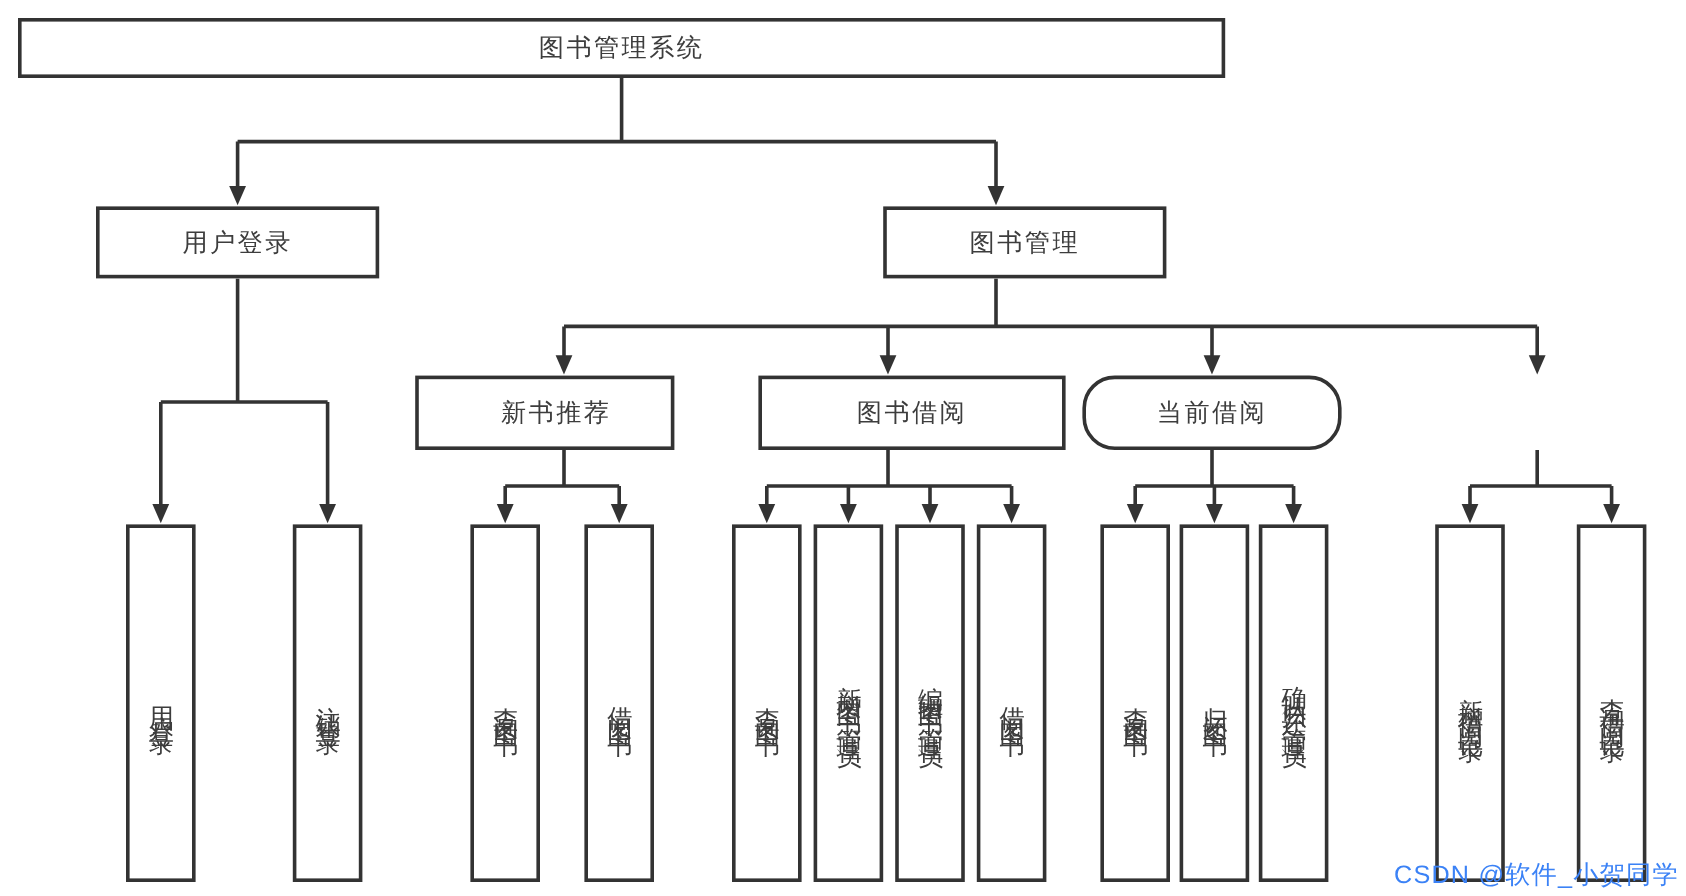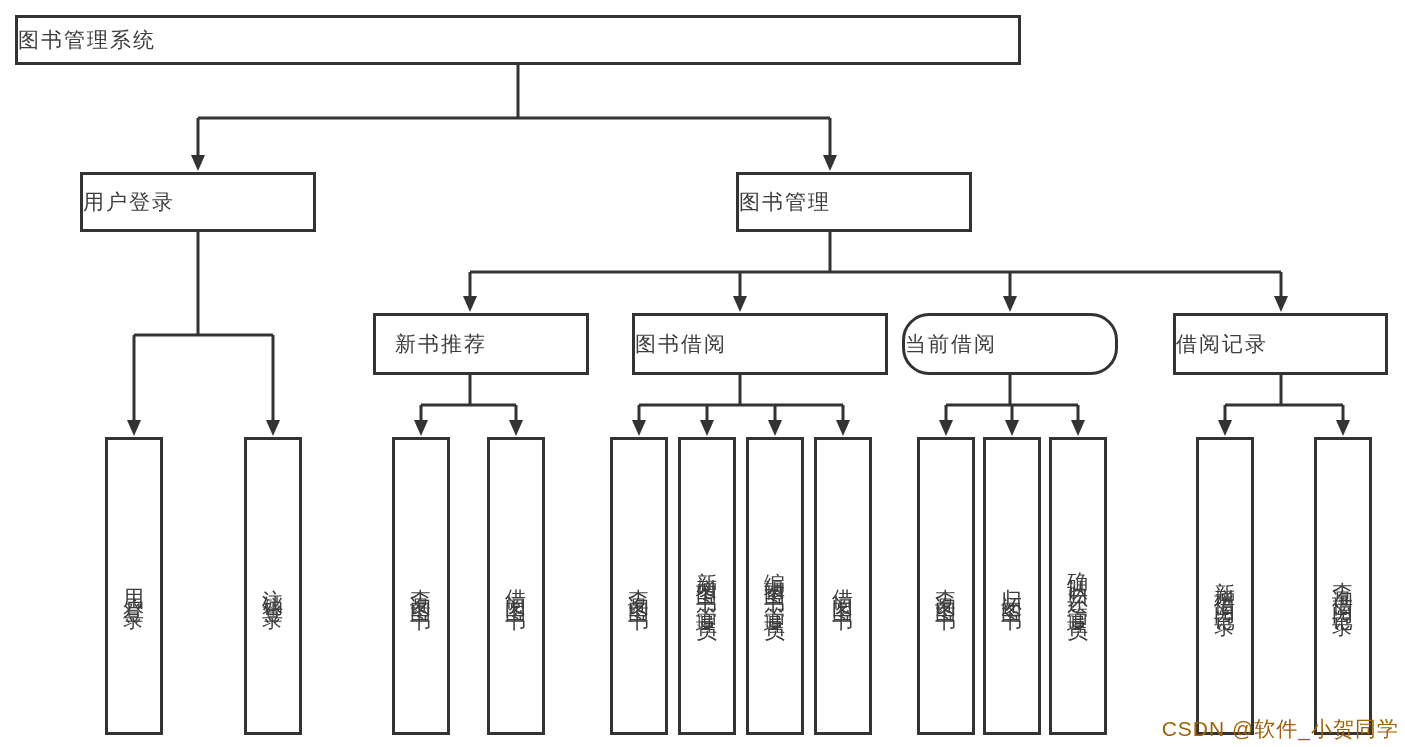--- a/index.html
+++ b/index.html
@@ -16,21 +16,21 @@
     left: 0; top: 0;
     width: 1405px; height: 747px;
   }
   .node {
     position: absolute;
     box-sizing: border-box;
     border: 3px solid #333333;
     background: #ffffff;
     display: flex;
     align-items: center;
-    justify-content: flex-start;
+    justify-content: center;
     color: #3d3d3d;
     font-size: 21px;
     letter-spacing: 2px;
     white-space: nowrap;
   }
   .leaf {
     position: absolute;
     box-sizing: border-box;
     border: 3px solid #333333;
     background: #ffffff;
@@ -44,21 +44,21 @@
     font-size: 21px;
     line-height: 1;
     letter-spacing: 7px;
     color: #3d3d3d;
   }
   .watermark {
     position: absolute;
     right: 6px;
     bottom: 4px;
     font-size: 21px;
-    color: #a16207;
+    color: #3b82f6;
     letter-spacing: 1px;
     z-index: 10;
     white-space: nowrap;
   }
 </style>
 </head>
 <body>
 
 <div class="canvas">
 
@@ -106,31 +106,28 @@
     <span>图书管理系统</span>
   </div>
 
   <div class="node" style="left:80px; top:172px; width:236px; height:60px;">
     <span>用户登录</span>
   </div>
   <div class="node" style="left:736px; top:172px; width:236px; height:60px;">
     <span>图书管理</span>
   </div>
 
-  <div class="node" style="left:373px; top:313px; width:216px; height:62px;padding-left:19px;">
+  <div class="node" style="left:346px; top:313px; width:216px; height:62px;padding-left:19px;">
     <span>新书推荐</span>
   </div>
   <div class="node" style="left:632px; top:313px; width:256px; height:62px;">
     <span>图书借阅</span>
   </div>
   <div class="node" style="left:902px; top:313px; width:216px; height:62px;border-radius:27px;">
     <span>当前借阅</span>
-  </div>
-  <div class="node" style="left:1173px; top:313px; width:215px; height:62px;">
-    <span>借阅记录</span>
   </div>
 
   <div class="leaf" style="left:105px; top:437px; width:58px; height:298px;">
     <span class="vtext">用户登录</span>
   </div>
   <div class="leaf" style="left:244px; top:437px; width:58px; height:298px;">
     <span class="vtext">注销登录</span>
   </div>
 
   <div class="leaf" style="left:392px; top:437px; width:58px; height:298px;">

